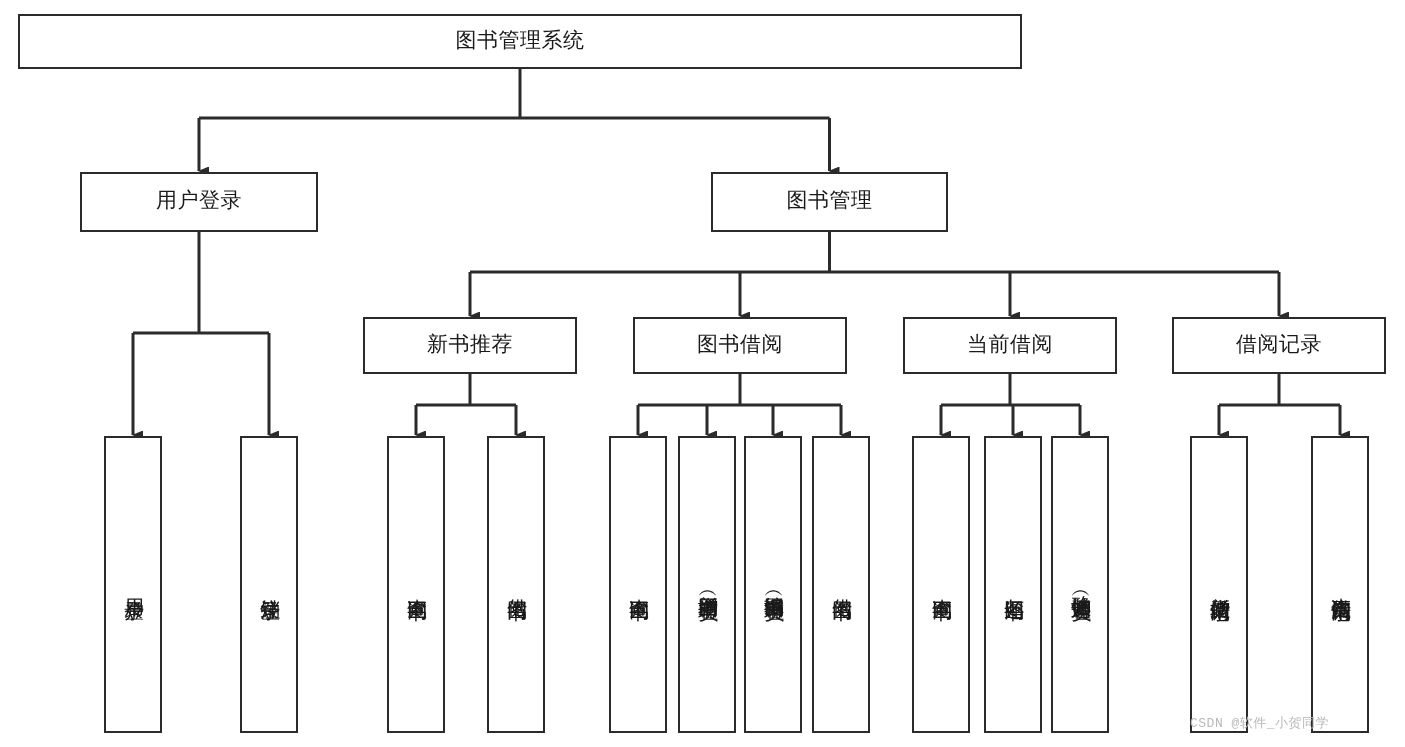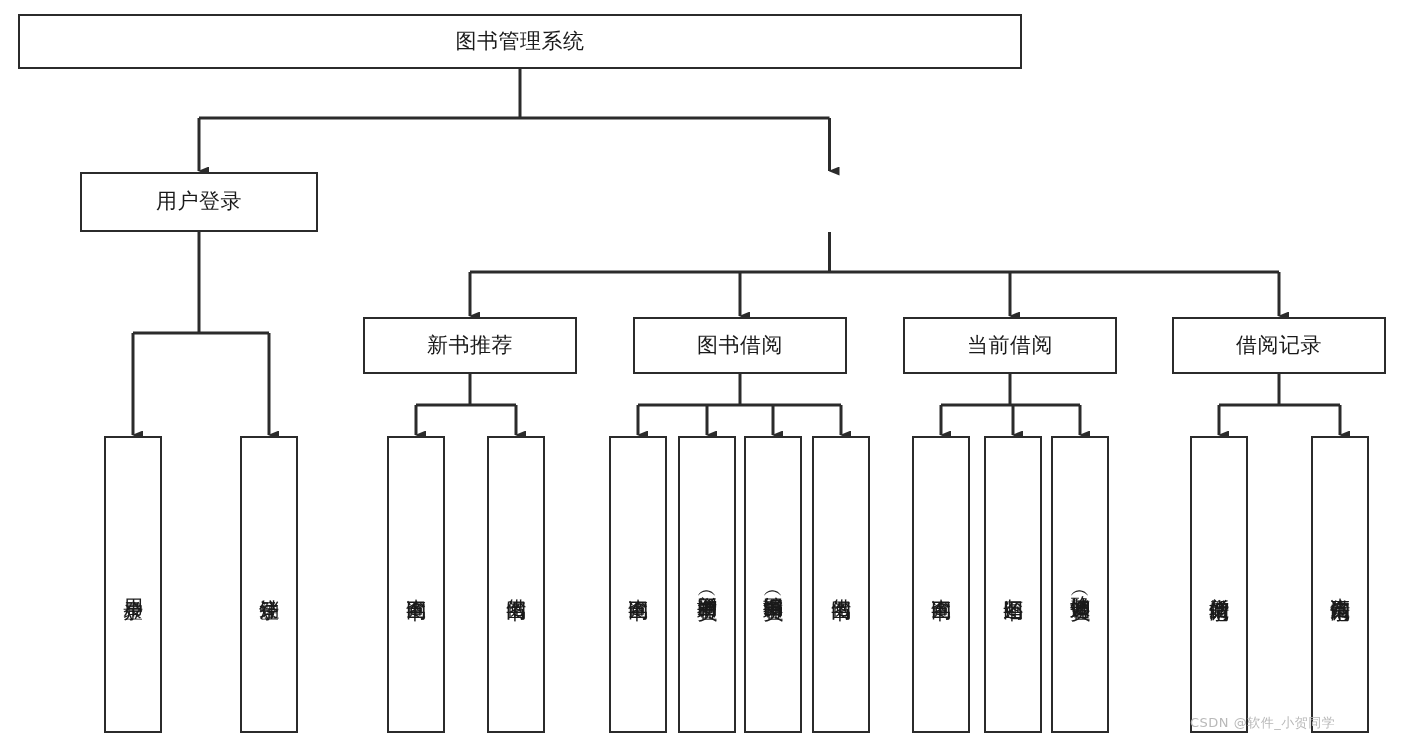--- a/index.html
+++ b/index.html
@@ -9,20 +9,21 @@
   }
   body {
     font-family: "DejaVu Sans", "Liberation Sans", sans-serif;
   }
   #canvas {
     position: relative;
     width: 1405px;
     height: 747px;
     background: #ffffff;
     overflow: hidden;
+    font-family: Liberation Mono, monospace;
   }
   #diagram-svg {
     position: absolute;
     left: 0;
     top: 0;
     width: 1405px;
     height: 747px;
   }
   .node-box {
     position: absolute;
@@ -108,20 +109,23 @@
       </g>
   </svg>
 
   <div class="node-box" style="left: 18px; top: 14px; width: 1004px; height: 55px;">
     <span class="node-label-h">图书管理系统</span>
   </div>
 
   <div class="node-box" style="left: 80px; top: 172px; width: 238px; height: 60px;">
     <span class="node-label-h">用户登录</span>
   </div>
+  <div class="node-box" style="left: 711px; top: 172px; width: 237px; height: 60px;">
+    <span class="node-label-h">图书管理</span>
+  </div>
 
   <div class="node-box" style="left: 363px; top: 317px; width: 214px; height: 57px;">
     <span class="node-label-h">新书推荐</span>
   </div>
   <div class="node-box" style="left: 903px; top: 317px; width: 214px; height: 57px;">
     <span class="node-label-h">当前借阅</span>
   </div>
   <div class="node-box" style="left: 633px; top: 317px; width: 214px; height: 57px;">
     <span class="node-label-h">图书借阅</span>
   </div>

